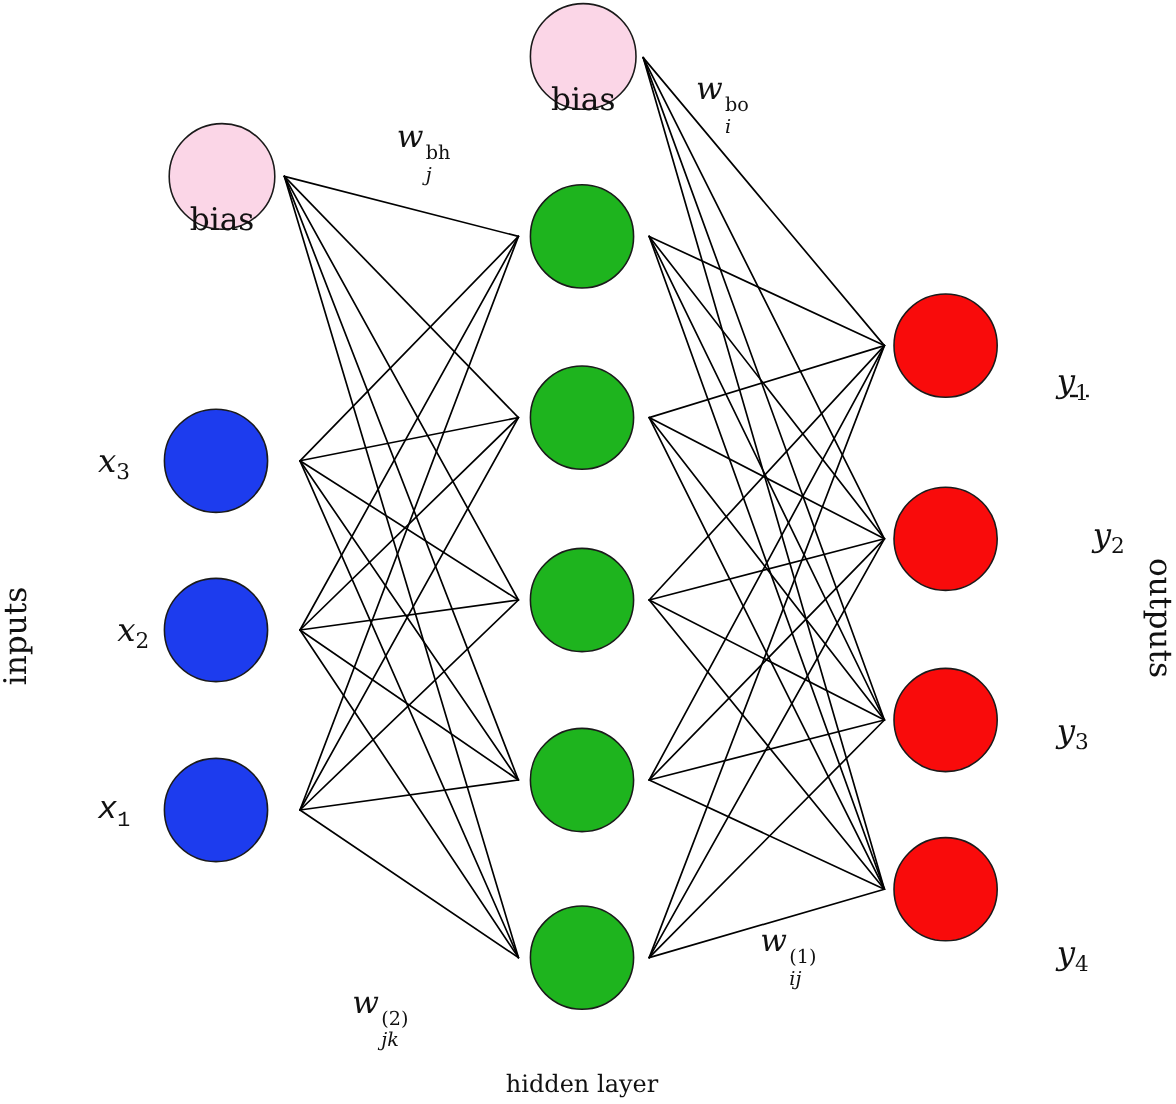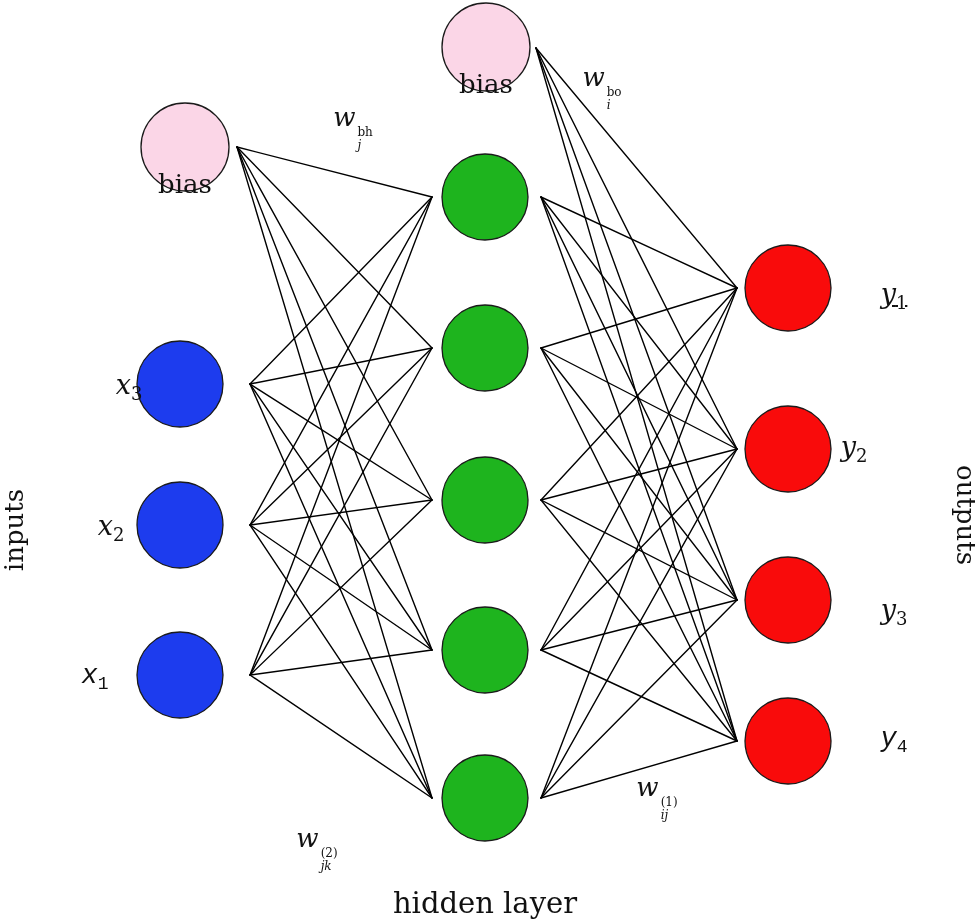--- a/index.html
+++ b/index.html
@@ -13,35 +13,35 @@
   }
   #net-svg { position:absolute; left:0; top:0; }
 
   .abs { position:absolute; transform:translate(-50%,-50%); white-space:nowrap; }
 
   
   .axis-label { font-size:26px; color:#111; }
   .axis-left  { transform:translate(-50%,-50%) rotate(-90deg); }
   .axis-right { transform:translate(-50%,-50%) rotate(90deg); }
 
-  .layer-caption { font-size:29px; }
+  .layer-caption { font-size:20px; }
 
   
   .bias-text { font-size:26px;margin-top:36px; }
 
   
   .nlabel { font-size:27px; font-style:italic; }
   .nlabel sub { font-size:18px; font-style:normal; vertical-align:-6px; line-height:1; }
 
   
   .wlabel { font-size:26px; }
   .wlabel .wbase { font-style:italic; }
   .wlabel .wstack {
     display:inline-flex; flex-direction:column; align-items:flex-start;
-    font-size:12px; line-height:1.1; vertical-align:-10px; margin-left:2px;
+    font-size:16px; line-height:1.1; vertical-align:-10px; margin-left:2px;
   }
   .wlabel .wsup { font-style:normal; }
   .wlabel .wsub { font-style:italic; }
 </style>
 </head>
 <body>
 
 <div id="canvas">
 
   <svg id="net-svg" width="980" height="920" viewBox="0 0 980 920">
@@ -134,20 +134,20 @@
 
   <div class="abs wlabel" style="left:657px; top:797px;">
     <span class="wbase">w</span><span class="wstack">
         <span class="wsup">(1)</span>
         <span class="wsub">ij</span>
       </span>
   </div>
 
 <div class="abs bias-text" style="left: 185px; top: 148px;">bias</div>
     <div class="abs bias-text" style="left: 486px; top: 48px;">bias</div>
-    <div class="abs nlabel" style="left: 95px; top: 386px; margin-left: 34px;">x<sub>3</sub></div>
+    <div class="abs nlabel" style="left: 95px; top: 386px;">x<sub>3</sub></div>
     <div class="abs nlabel" style="left: 111px; top: 527px;">x<sub>2</sub></div>
     <div class="abs nlabel" style="left: 95px; top: 677px; font-family: Liberation Mono, monospace;">x<sub>1</sub></div>
-    <div class="abs nlabel" style="left: 894px; top: 295px; text-decoration: underline;">y<sub>1</sub></div>
-    <div class="abs nlabel" style="left: 854px; top: 448px;">y<sub>2</sub></div>
+    <div class="abs nlabel" style="left: 894px; top: 320px; text-decoration: underline;">y<sub>1</sub></div>
+    <div class="abs nlabel" style="left: 924px; top: 448px;">y<sub>2</sub></div>
     <div class="abs nlabel" style="left: 894px; top: 611px;">y<sub>3</sub></div>
-    <div class="abs nlabel" style="left: 894px; top: 740px; font-family: Liberation Mono, monospace;">y<sub>4</sub></div>
+    <div class="abs nlabel" style="left: 894px; top: 796px;">y<sub>4</sub></div>
   </div>
 
 </body></html>

